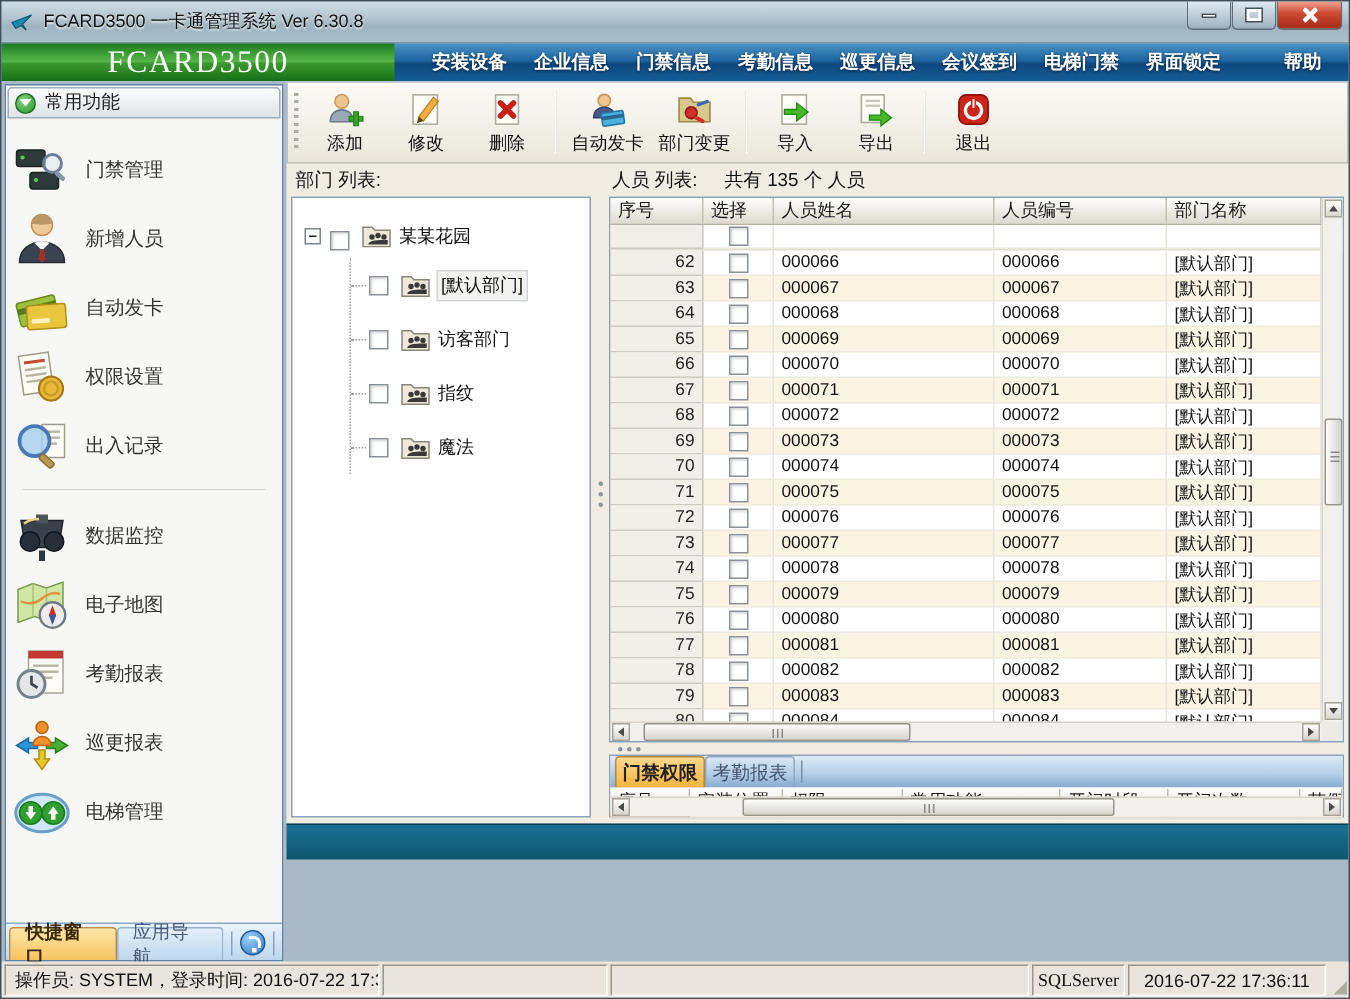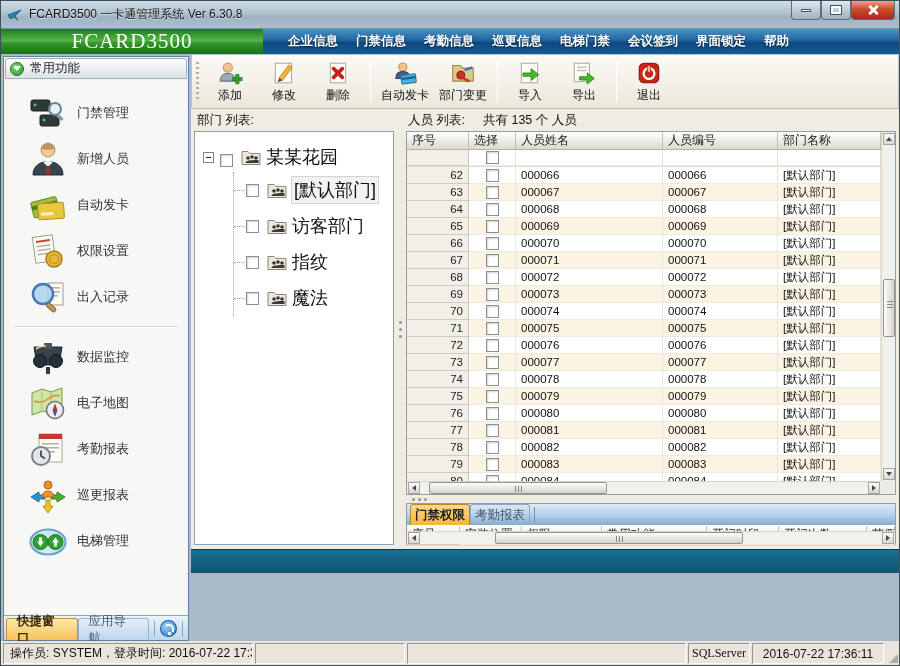--- a/index.html
+++ b/index.html
@@ -34,21 +34,21 @@
   
   .sidebar{position:absolute;left:2px;top:55px;width:186px;height:585px;background:#f2f3f1;
     border:1px solid #5f82a6;display:flex;flex-direction:column;}
   .sb-header{height:21px;margin:1px;background:linear-gradient(180deg,#fdfdfd,#dde3e6);
     border:1px solid #9fb0bd;border-radius:3px 3px 0 0;display:flex;align-items:center;padding:0 4px;}
   .sb-toggle{width:14px;height:14px;border-radius:50%;background:radial-gradient(circle at 35% 30%,#7fd07f,#2f9a2f);
     border:1px solid #1d701d;display:flex;align-items:center;justify-content:center;margin-right:6px;}
   .sb-toggle::after{content:"";width:0;height:0;border-left:4px solid transparent;border-right:4px solid transparent;border-top:5px solid #fff;}
   .sb-header-label{font-size:12.5px;color:#222;}
   .sb-content{flex:1;background:#f7f8f6;margin:0 1px;padding-top:10px;overflow:hidden;}
-  .sb-item{height:46px;display:flex;align-items:center;padding-left:20px;cursor:pointer;}
+  .sb-item{height:46px;display:flex;align-items:center;padding-left:0;cursor:pointer;}
   .sb-icon{width:46px;height:42px;display:flex;align-items:center;justify-content:center;}
   .sb-label{font-size:13px;color:#333;margin-left:6px;}
   .sb-divider{height:2px;margin:6px 10px;border-top:1px solid #d7d5cd;border-bottom:1px solid #fff;}
   .sb-tabs{height:25px;background:linear-gradient(180deg,#e9f3fc,#bdd6ec);border-top:1px solid #8aa8c4;
     display:flex;align-items:flex-end;padding-left:2px;}
   .sb-tab{height:22px;padding:0 10px;font-size:12.5px;display:flex;align-items:center;border:1px solid #9bb4ca;
     border-bottom:none;border-radius:3px 3px 0 0;color:#4a5a77;}
   .sb-tab.active{background:linear-gradient(180deg,#fde7a9,#f6c35c);border-color:#c09040;color:#3a2a08;font-weight:bold;}
   .sb-tab-sep{width:1px;height:16px;background:#8aa4c0;margin:0 5px 3px 5px;}
   .help-btn{width:17px;height:17px;border-radius:50%;margin-bottom:3px;
@@ -68,21 +68,21 @@
 
   .panels{flex:1;display:flex;padding:0 3px;background:#f0ece1;overflow:hidden;}
   .left-col{width:200px;display:flex;flex-direction:column;padding-top:2px;}
   .panel-label{height:18px;font-size:12.5px;color:#111;display:flex;align-items:center;gap:26px;padding-left:3px;}
   .tree-box{flex:1;background:#fff;border:1px solid #8aa0b4;margin:2px 0 4px 0;position:relative;padding:10px 0 0 8px;overflow:hidden;}
   .tree-root-row{display:flex;align-items:center;height:30px;}
   .expander{width:11px;height:11px;border:1px solid #7d838c;background:#fff;position:relative;margin-right:4px;}
   .expander::after{content:"";position:absolute;left:2px;top:4px;width:5px;height:1px;background:#222;}
   .cb{width:13px;height:13px;border:1px solid #8a9097;background:#fff;box-shadow:inset 1px 1px 2px rgba(0,0,0,.18);flex:none;}
   .tree-root-row .cb{margin:6px 6px 0 2px;}
-  .node-label{font-size:18px;color:#111;margin-left:5px;white-space:nowrap;}
+  .node-label{font-size:12px;color:#111;margin-left:5px;white-space:nowrap;}
   .tree-children{margin-left:30px;border-left:1px dotted #9aa0a8;padding-left:0;}
   .tree-child{display:flex;align-items:center;height:36px;position:relative;padding-left:12px;}
   .tree-child::before{content:"";position:absolute;left:0;top:18px;width:10px;border-top:1px dotted #9aa0a8;}
   .tree-child .cb{margin-right:6px;}
   .tree-child:first-child .node-label{background:#f2f2f0;outline:1px solid #d0d4d8;padding:1px 2px;}
   .folder-ic{flex:none;margin-left:2px;}
 
   .vsplit{width:12px;display:flex;align-items:center;justify-content:center;}
   .vsplit .dots{display:flex;flex-direction:column;gap:4px;}
   .vsplit .dots i{width:3px;height:3px;background:#8a96a0;border-radius:50%;}
@@ -170,32 +170,33 @@
       <div class="win-btn close">
           <span class="glyph-close"></span>
         </div>
     </div>
   </div>
 
   <div class="menubar">
     <div class="logo">FCARD3500</div>
     <div class="menu-items">
 
+  <div class="menu-item">安装设备</div>
 
   <div class="menu-item">企业信息</div>
 
   <div class="menu-item">门禁信息</div>
 
   <div class="menu-item">考勤信息</div>
 
   <div class="menu-item">巡更信息</div>
 
+  <div class="menu-item">会议签到</div>
+
   <div class="menu-item">电梯门禁</div>
-
-  <div class="menu-item">会议签到</div>
 
   <div class="menu-item">界面锁定</div>
 
   <div class="menu-item">帮助</div>
 </div>
   </div>
 
   <div class="sidebar">
     <div class="sb-header">
       <span class="sb-toggle"></span>

